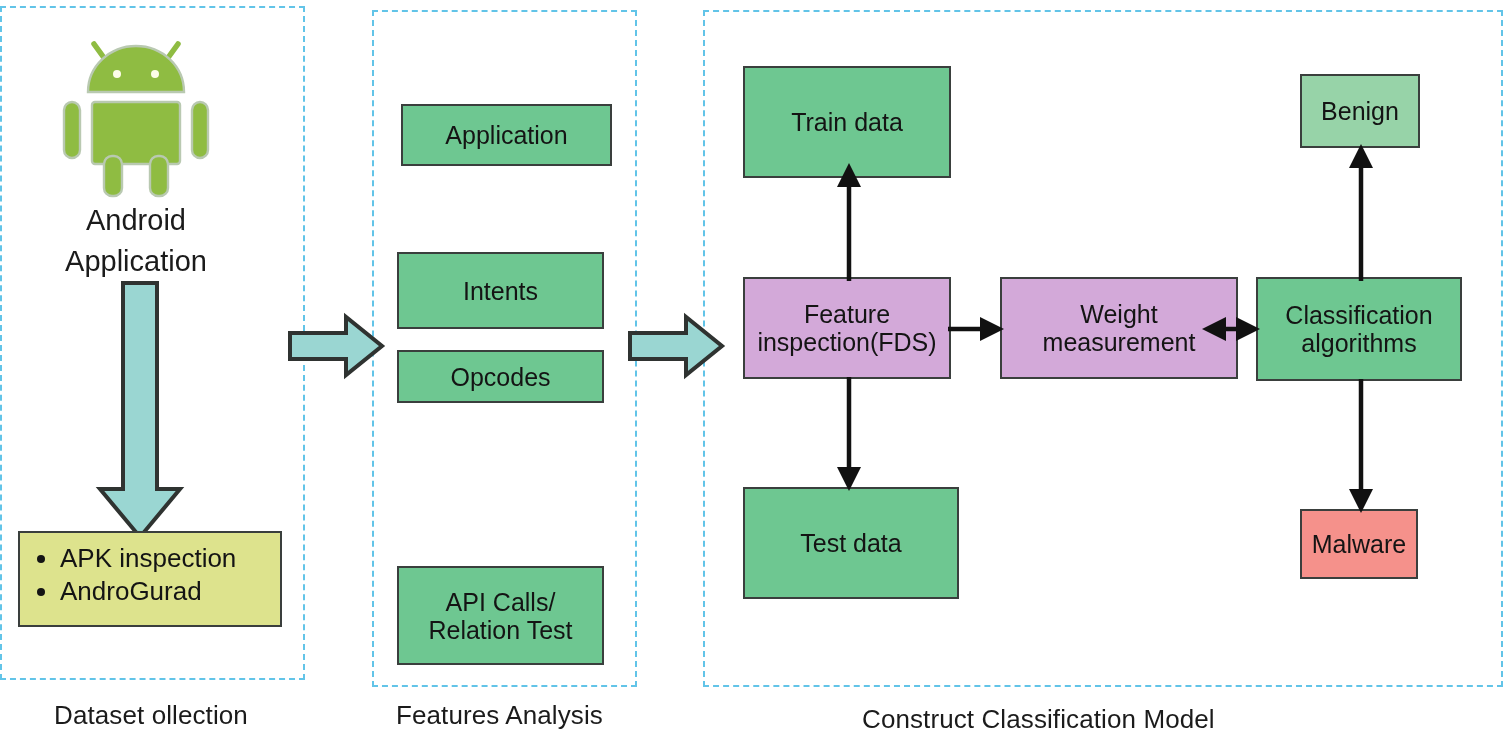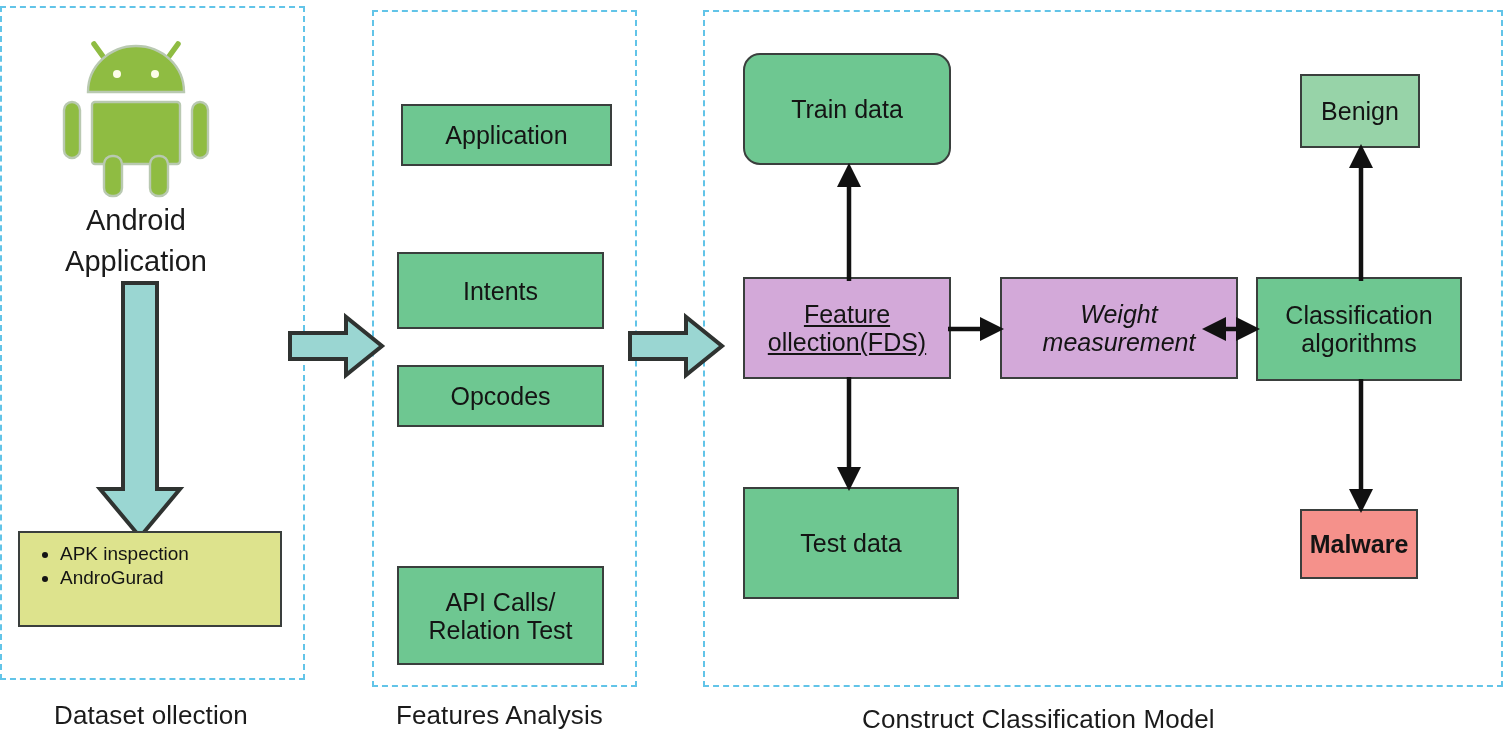--- a/index.html
+++ b/index.html
@@ -20,51 +20,51 @@
   #lbl-features {left:396px; top:700px;}
   #lbl-model    {left:862px; top:704px;}
 
   
   .node{position:absolute;box-sizing:border-box;border:2.5px solid #3a3f3d;
         display:flex;align-items:center;justify-content:center;text-align:center;
         font-size:25px;line-height:1.12;color:#141414;padding:2px 4px;}
   .node.green   {background:#6ec791;}
   .node.green2  {background:#97d3a8;}
   .node.purple  {background:#d3a9d9;}
-  .node.red     {background:#f5918b;font-weight:bold;}
+  .node.red     {background:#f5918b;}
   .node.yellow  {background:#dde38d;}
 
   
   #android-logo{position:absolute;left:62px;top:38px;width:148px;height:162px;}
   #android-caption{position:absolute;left:12px;top:200px;width:248px;text-align:center;
                    font-size:29px;line-height:1.42;color:#1b1b1b;font-weight:400;}
   #apk-box{left:18px;top:531px;width:264px;height:96px;
            display:block;padding:9px 0 0 18px;text-align:left;}
   #apk-box ul{margin:0;padding:0 0 0 22px;list-style:disc;}
-  #apk-box li{font-size:19px;line-height:1.26;color:#141414;}
+  #apk-box li{font-size:26px;line-height:1.26;color:#141414;}
 
   
   #down-arrow{position:absolute;left:98px;top:283px;width:84px;height:256px;}
 
   
   .conn-arrow{position:absolute;width:96px;height:62px;}
   #conn1{left:288px;top:315px;}
   #conn2{left:628px;top:315px;}
 
   
   #box-permissions {left:401px; top:104px; width:211px; height:62px;}
   #box-intents     {left:397px; top:252px; width:207px; height:77px;}
-  #box-opcodes     {left:397px; top:365px; width:207px; height:62px;}
+  #box-opcodes     {left:397px; top:350px; width:207px; height:53px;}
   #box-api         {left:397px; top:525px; width:207px; height:99px;margin-top:41px;}
 
   
-  #box-train     {left:743px;  top:53px;  width:208px; height:112px;border-radius:17px;}
-  #box-fds       {left:743px;  top:277px; width:208px; height:102px;text-decoration:underline;}
+  #box-train     {left:743px;  top:66px;  width:208px; height:112px;}
+  #box-fds       {left:743px;  top:277px; width:208px; height:102px;}
   #box-test      {left:743px;  top:487px; width:216px; height:112px;}
-  #box-weight    {left:1000px; top:277px; width:238px; height:102px;font-style:italic;}
+  #box-weight    {left:1000px; top:277px; width:238px; height:102px;}
   #box-classif   {left:1256px; top:277px; width:206px; height:104px;}
   #box-benign    {left:1300px; top:74px;  width:120px; height:74px;}
   #box-malware   {left:1300px; top:509px; width:118px; height:70px;}
 
   
   .thin-arrow{position:absolute;}
   #ar-fds-train   {left:818px;  top:163px; width:62px;  height:118px;}
   #ar-fds-test    {left:818px;  top:377px; width:62px;  height:114px;}
   #ar-fds-weight  {left:948px;  top:300px; width:56px;  height:58px;}
   #ar-weight-cls  {left:1202px; top:300px; width:58px;  height:58px;}
@@ -146,21 +146,21 @@
     <svg viewBox="0 0 96 62" width="96" height="62" aria-hidden="true">
       <path d="M2 18 H58 V2 L94 31 L58 60 V44 H2 Z" fill="#9ad6d2" stroke="#2f3331" stroke-width="4"></path>
     </svg>
   </div>
 
   <div class="node green" id="box-train">Train data</div>
 
   <div class="node purple" id="box-fds">
     <div>
       <div>Feature</div>
-      <div>ollection(FDS)</div>
+      <div>inspection(FDS)</div>
     </div>
   </div>
 
   <div class="node green" id="box-test">Test data</div>
 
   <div class="node purple" id="box-weight">
     <div>
       <div>Weight</div>
       <div>measurement</div>
     </div>

